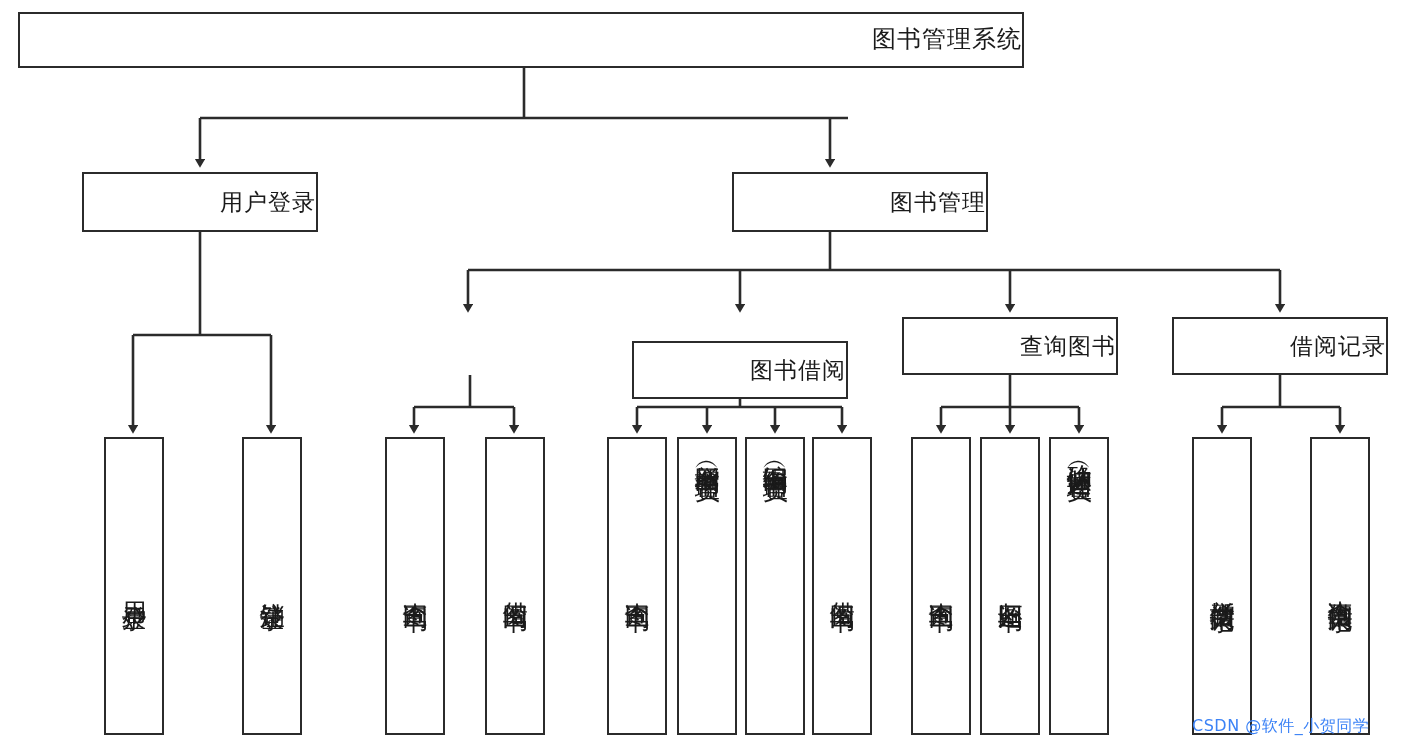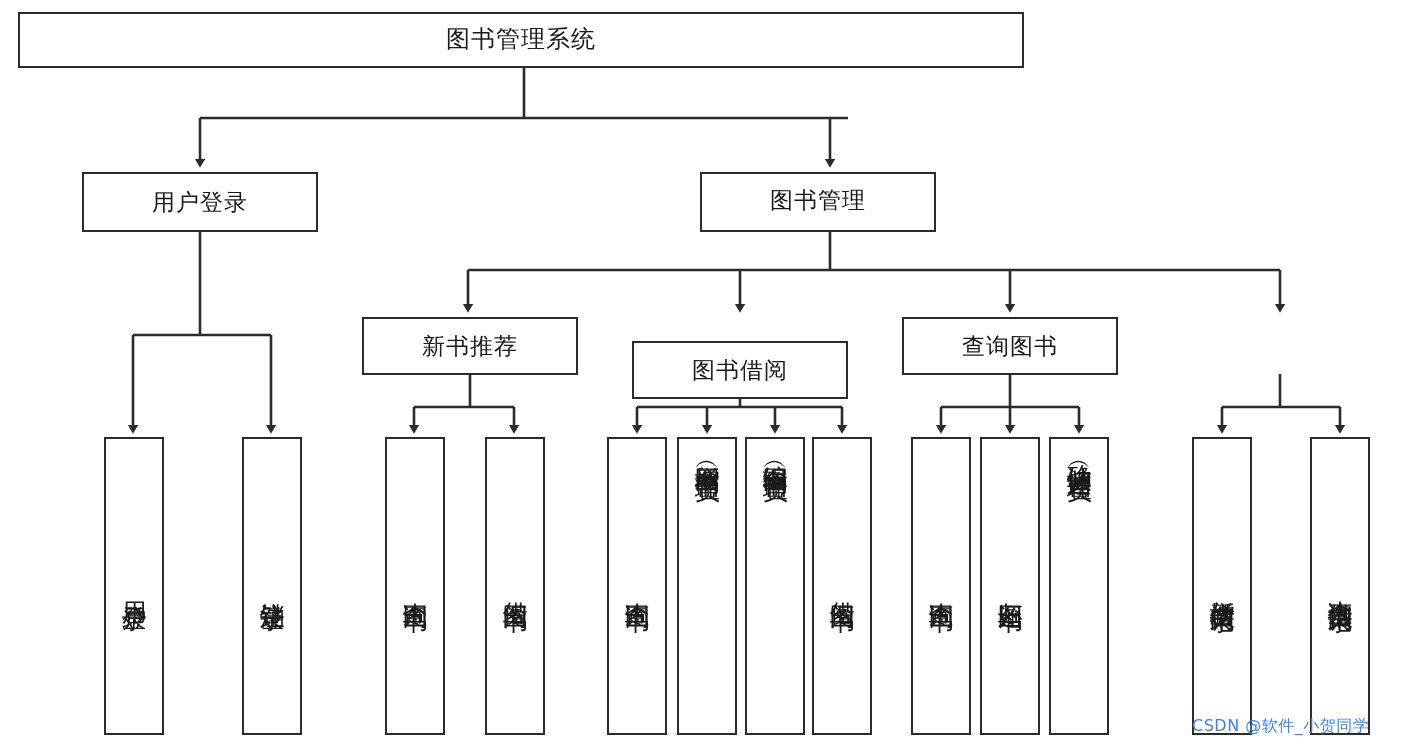--- a/index.html
+++ b/index.html
@@ -26,21 +26,21 @@
     height: 747px;
     pointer-events: none;
   }
   .node {
     position: absolute;
     box-sizing: border-box;
     border: 2.5px solid #2b2b2b;
     background: #ffffff;
     display: flex;
     align-items: center;
-    justify-content: center;
+    justify-content: flex-end;
     color: #1a1a1a;
   }
   .node .label {
     display: block;
     text-align: center;
     line-height: 1.15;
   }
   
   .node.horiz .label {
     writing-mode: horizontal-tb;
@@ -132,36 +132,36 @@
   </svg>
 
   <div class="node horiz root" style="left:18px; top:12px; width:1006px; height:56px;">
     <span class="label">图书管理系统</span>
   </div>
 
   <div class="node horiz" style="left:82px; top:172px; width:236px; height:60px;">
     <span class="label">用户登录</span>
   </div>
 
-  <div class="node horiz" style="left:700px; top:172px; width:236px; height:60px;font-family:Liberation Mono, monospace;">
+  <div class="node horiz" style="left:732px; top:172px; width:256px; height:60px;">
     <span class="label">图书管理</span>
   </div>
 
-  <div class="node horiz" style="left:362px; top:317px; width:216px; height:58px;">
-    <span class="label">新书推荐</span>
-  </div>
 
   <div class="node horiz" style="left:632px; top:317px; width:216px; height:58px;margin-top:24px;">
     <span class="label">图书借阅</span>
   </div>
 
   <div class="node horiz" style="left:902px; top:317px; width:216px; height:58px;">
     <span class="label">查询图书</span>
   </div>
 
+  <div class="node horiz" style="left:1172px; top:317px; width:216px; height:58px;">
+    <span class="label">借阅记录</span>
+  </div>
 
   <div class="node vert centered" style="left:104px; top:437px; width:60px; height:298px;">
     <span class="label">用户登录</span>
   </div>
 
   <div class="node vert centered" style="left:242px; top:437px; width:60px; height:298px;">
     <span class="label">注销登录</span>
   </div>
 
   <div class="node vert centered" style="left:385px; top:437px; width:60px; height:298px;">

